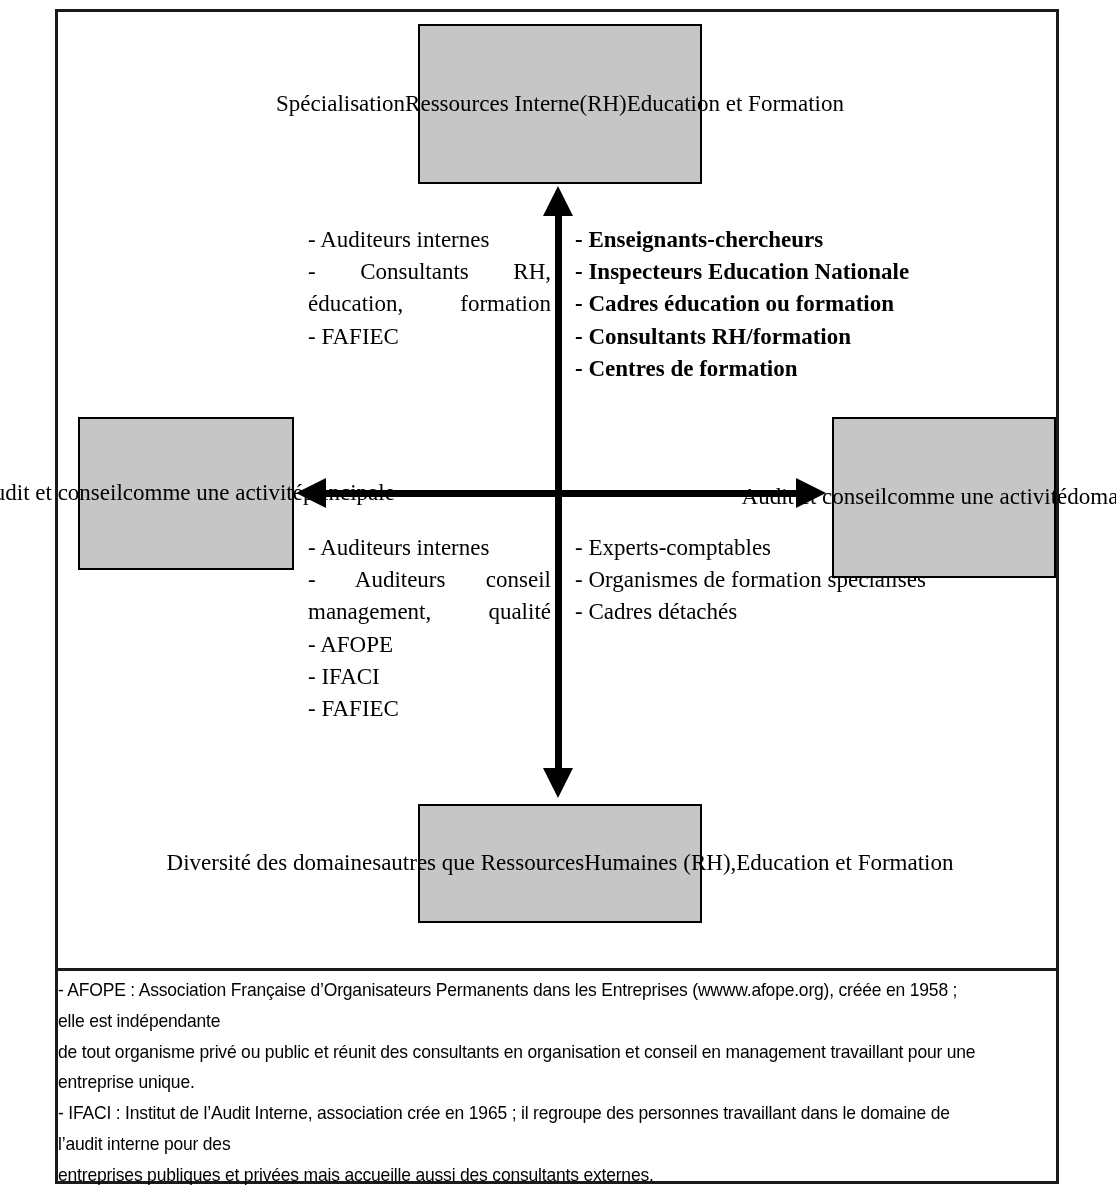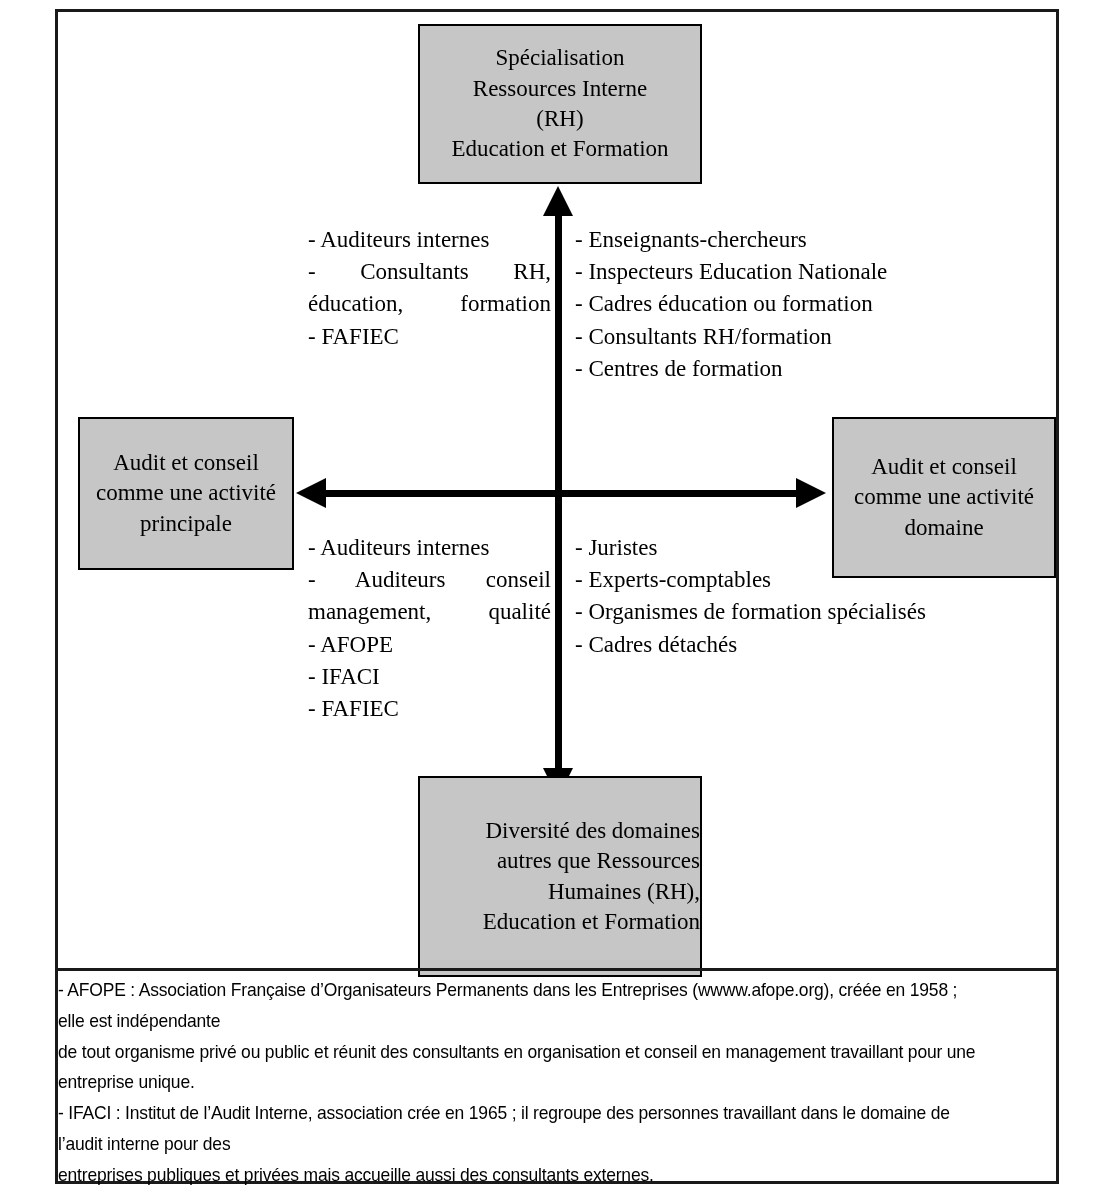--- a/index.html
+++ b/index.html
@@ -28,34 +28,33 @@
     border: 3px solid #1a1a1a;
     box-sizing: border-box;
   }
   
   .grey-box {
     position: absolute;
     background: #c6c6c6;
     border: 2px solid #000000;
     box-sizing: border-box;
     display: flex;
-    flex-direction: column;
     align-items: center;
     justify-content: center;
     text-align: center;
     font-size: 23px;
     line-height: 1.32;
     z-index: 5;
   }
   .grey-box .ln { display: block; white-space: nowrap; }
 
   #box-top    { left: 418px; top: 24px;  width: 284px; height: 160px; }
   #box-left   { left: 78px;  top: 417px; width: 216px; height: 153px; }
   #box-right  { left: 832px; top: 417px; width: 224px; height: 161px; }
-  #box-bottom { left: 418px; top: 776px; width: 284px; height: 201px; align-items: flex-end; }
+  #box-bottom { left: 418px; top: 804px; width: 284px; height: 119px; }
 
   
   .axis-line {
     position: absolute;
     background: #000000;
     z-index: 2;
   }
   #axis-vertical {
     left: 555px;
     top: 200px;
@@ -102,21 +101,21 @@
     z-index: 4;
   }
   .quad .item { white-space: nowrap; }
   .quad.justified .item.just {
     white-space: normal;
     text-align: justify;
     text-align-last: justify;
   }
 
   #quad-tl { left: 308px; top: 224px; width: 243px; }
-  #quad-tr { left: 575px; top: 224px; width: 400px; }
+  #quad-tr { left: 575px; top: 224px; width: 400px; font-weight: bold; }
   #quad-bl { left: 308px; top: 532px; width: 243px; }
   #quad-br { left: 575px; top: 532px; width: 440px; }
 
   
   #footnote-divider {
     position: absolute;
     left: 58px;
     top: 968px;
     width: 998px;
     height: 3px;
@@ -194,21 +193,20 @@
 
   <div id="quad-bl" class="quad justified">
     <div class="item">- Auditeurs internes</div>
     <div class="item just">-  Auditeurs  conseil management, qualité</div>
     <div class="item">- AFOPE</div>
     <div class="item">- IFACI</div>
     <div class="item">- FAFIEC</div>
   </div>
 
   <div id="quad-br" class="quad">
-    <div class="item">- Juristes</div>
     <div class="item">- Experts-comptables</div>
     <div class="item">- Organismes de formation spécialisés</div>
     <div class="item">- Cadres détachés</div>
   </div>
 
   <div id="footnote-divider"></div>
   <div id="footnotes">
     <span class="fn">- AFOPE : Association Française d’Organisateurs Permanents dans les Entreprises (wwww.afope.org), créée en 1958 ; elle est indépendante</span>
     <span class="fn">de tout organisme privé ou public et réunit des consultants en organisation et conseil en management travaillant pour une entreprise unique.</span>
     <span class="fn">- IFACI : Institut de l’Audit Interne, association crée en 1965 ; il regroupe des personnes travaillant dans le domaine de l’audit interne pour des</span>

